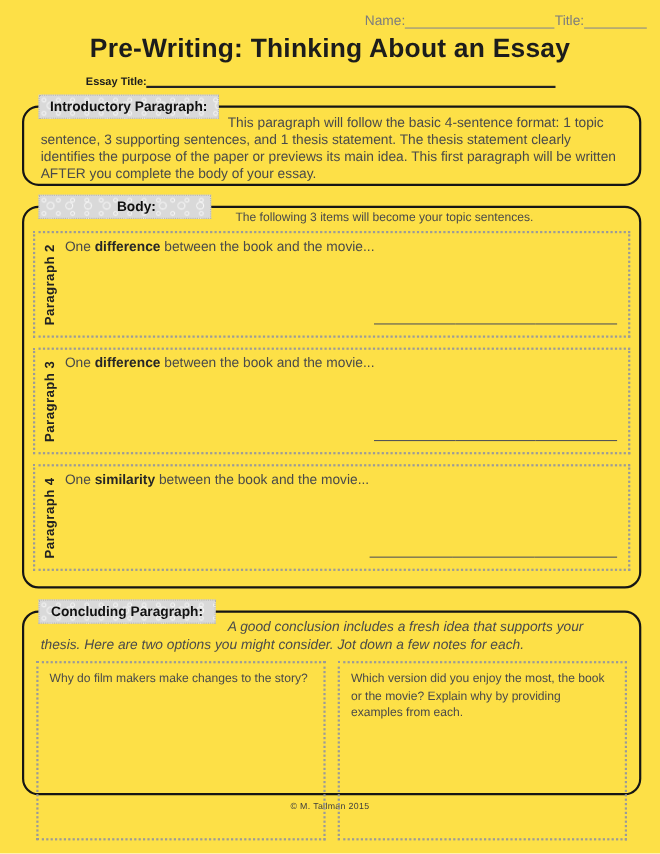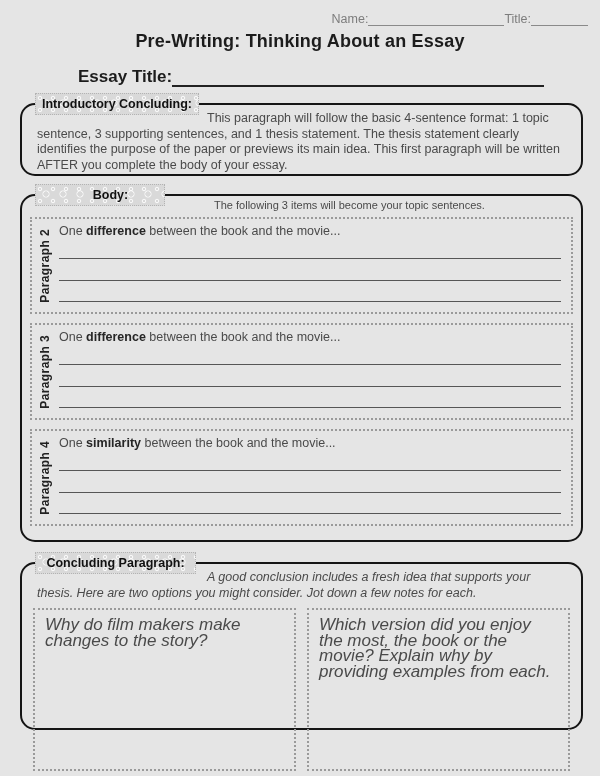--- a/index.html
+++ b/index.html
@@ -1,35 +1,35 @@
 <!DOCTYPE html>
 <html><head>
 <meta charset="utf-8">
 <style>
   * { margin:0; padding:0; box-sizing:border-box; }
   html,body { background:#ffffff; }
   .page {
-    width:600px; height:776px; background:#e5e5e5; position:relative;
+    width:600px; height:776px; background:#fde047; position:relative;
     font-family:"Liberation Sans", sans-serif; color:#4a4a4a; overflow:hidden;
   }
   
   .name-row {
     display:flex; align-items:flex-end; justify-content:flex-end;
     padding:10px 12px 0 0; font-size:12.5px; color:#7d7d7d; height:26px;
   }
   .nd-line { border-bottom:1.5px solid #8a8a8a; height:15px; }
   .name-line { width:136px; }
   .date-line { width:57px; }
   .doc-title {
-    text-align:center; font-size:18px; font-weight:700; color:#1c1c1c;
+    text-align:center; font-size:24px; font-weight:700; color:#1c1c1c;
     margin-top:5px; letter-spacing:.2px;
   }
   .essay-row {
-    display:flex; align-items:flex-end; margin:15px 0 0 78px;
-    font-weight:700; font-size:17px; color:#1c1c1c;
+    display:flex; align-items:flex-end; margin:5px 0 0 78px;
+    font-weight:700; font-size:10px; color:#1c1c1c;
   }
   .essay-line { width:372px; border-bottom:2px solid #222; height:16px; }
 
   
   .rbox {
     border:2.5px solid #151515; border-radius:15px;
     margin-left:20px; margin-right:17px; position:relative;
   }
   .chip {
     position:absolute; top:-12px; left:13px; height:22px;
@@ -41,43 +41,43 @@
       radial-gradient(circle 5px at 10px 9px, rgba(255,255,255,0) 2.4px, rgba(255,255,255,.85) 3px, rgba(255,255,255,0) 4px);
     background-size:13px 12px, 17px 15px;
     border:1px dotted #b3b3b3;
   }
   .intro-box { margin-top:16px; height:73px; padding:6px 12px 6px 15px; }
   .intro-chip { width:164px; }
   .flow-text { font-size:12.5px; line-height:15.5px; color:#4a4a4a; text-indent:170px; }
 
   
   .body-box { margin-top:18px; height:348px; padding:21px 6px 5px 6px; }
-  .body-chip { width:130px;padding-left:21px; }
+  .body-chip { width:157px;padding-left:21px; }
   .body-subtitle { position:absolute; top:3px; left:192px; font-size:11px; color:#4a4a4a; }
   .para-box {
     border:2px dotted #9a9a9a; margin:0 2px 9px 2px; height:97px; display:flex;
   }
   .para-label-wrap { width:25px; display:flex; align-items:center; justify-content:center; }
   .para-label {
     writing-mode:vertical-rl; transform:rotate(180deg);
     font-weight:700; font-size:12px; color:#222; white-space:nowrap; letter-spacing:.4px;
   }
-  .para-content { flex:1; padding:5px 10px 10px 2px; display:flex; flex-direction:column; }
+  .para-content { flex:1; padding:5px 10px 10px 2px; display:flex; flex-direction:row; }
   .para-prompt { font-size:12.5px; color:#4a4a4a; }
   .bold-word { font-weight:700; color:#262626; }
   .write-line { flex:1; border-bottom:1.5px solid #565656; }
 
   
   .concl-box { margin-top:20px; height:168px; padding:6px 8px 8px 8px; }
   .concl-chip { width:161px; }
   .concl-text { margin:0 4px 0 7px;font-style:italic; }
   .options-row { display:flex; gap:11px; margin-top:7px; padding:0 3px; height:163px; }
   .option-box {
     flex:1; border:2px dotted #9a9a9a; padding:7px 10px;
-    font-size:17px; line-height:15.5px; color:#4a4a4a;font-style:italic;
+    font-size:11px; line-height:15.5px; color:#4a4a4a;
   }
   .footer { text-align:center; font-size:8px; color:#3d3d3d; margin-top:5px; letter-spacing:.3px; }
 </style>
 </head>
 <body>
 
 <div class="page">
 
   <div class="name-row">
     <span>Name:</span>
@@ -87,21 +87,21 @@
   </div>
 
   <div class="doc-title">Pre-Writing: Thinking About an Essay</div>
 
   <div class="essay-row">
     <span>Essay Title:</span>
       <span class="essay-line"></span>
   </div>
 
   <div class="rbox intro-box">
-    <div class="chip intro-chip">Introductory Concluding:</div>
+    <div class="chip intro-chip">Introductory Paragraph:</div>
     <div class="flow-text">This paragraph will follow the basic 4-sentence format: 1 topic sentence, 3 supporting sentences, and 1 thesis statement.  The thesis statement clearly identifies the purpose of the paper or previews its main idea. This first paragraph will be written AFTER you complete the body of your essay.</div>
   </div>
 
   <div class="rbox body-box">
     <div class="chip body-chip">Body:</div>
     <div class="body-subtitle">The following 3 items will become your topic sentences.</div>
 
     <div class="para-box">
       <div class="para-label-wrap">
         <span class="para-label">Paragraph 2</span>
@@ -145,14 +145,15 @@
     <div class="options-row">
       <div class="option-box">
         <div>Why do film makers make changes to the story?</div>
       </div>
       <div class="option-box">
         <div>Which version did you enjoy the most, the book or the movie? Explain why by providing examples from each.</div>
       </div>
     </div>
   </div>
 
+  <div class="footer">© M. Tallman 2015</div>
 
 </div>
 
 </body></html>

